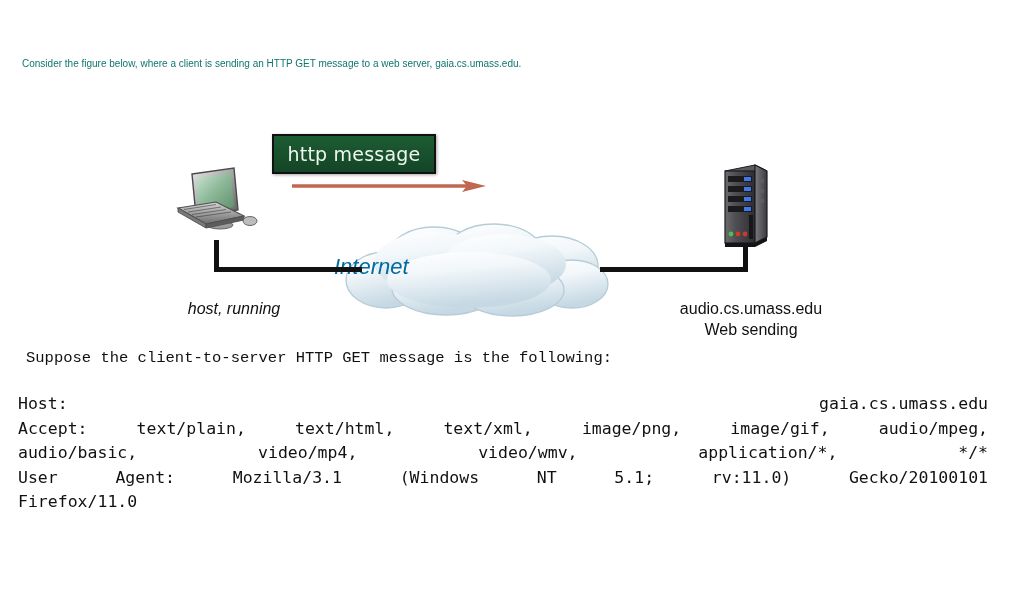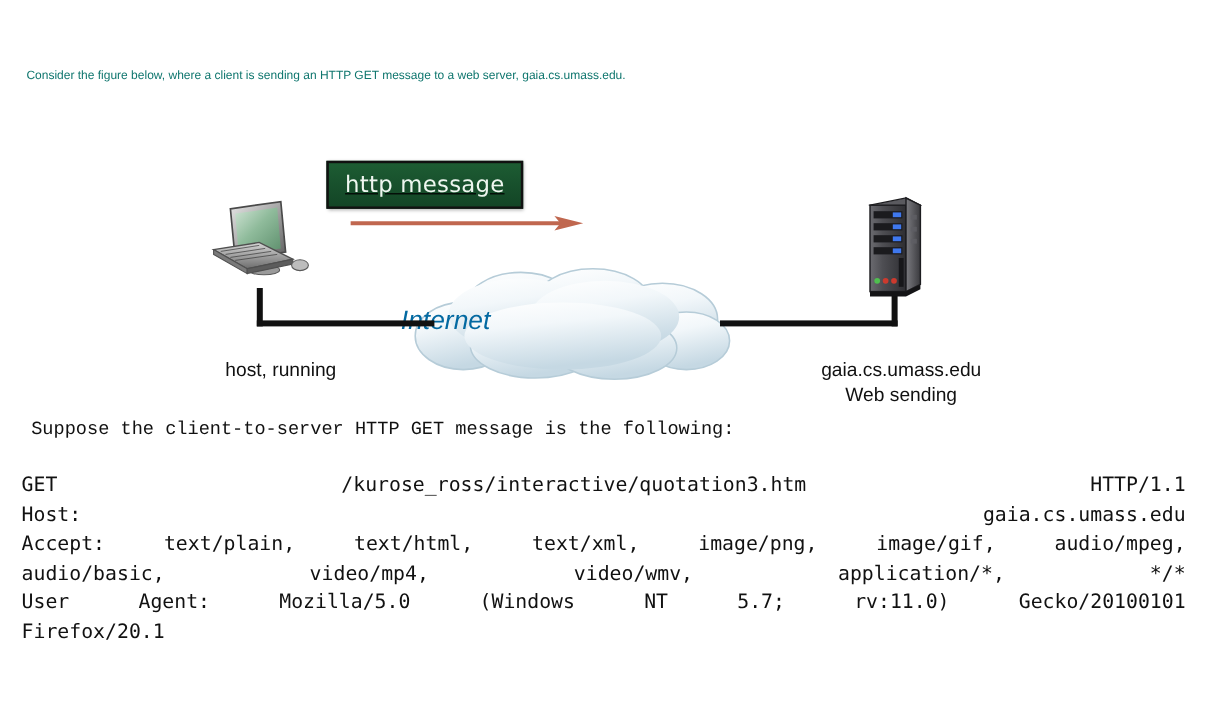--- a/index.html
+++ b/index.html
@@ -46,21 +46,20 @@
     width: 164px;
     height: 40px;
     background: #17512c;
     background-image: linear-gradient(180deg, #1d5c33 0%, #134526 100%);
     border: 2px solid #111111;
     box-sizing: border-box;
     display: flex;
     align-items: center;
     justify-content: center;
     box-shadow: 1px 1px 3px rgba(0,0,0,0.35);
-    text-decoration: underline;
   }
   .msg-banner span {
     color: #eef6ef;
     font-size: 19px;
     font-family: "DejaVu Sans", sans-serif;
     letter-spacing: 0.2px;
     white-space: nowrap;
   }
 
   
@@ -123,21 +122,21 @@
 
   
   .cap {
     position: absolute;
     text-align: center;
     font-size: 16px;
     line-height: 21px;
     color: #111111;
     font-family: "Liberation Sans", sans-serif;
   }
-  .cap-host   { left: 143px; top: 240px; width: 182px; }
+  .cap-host   { left: 143px; top: 240px; width: 182px; font-style: italic; }
   .cap-server { left: 640px; top: 240px; width: 222px; }
 
   
   .suppose {
     position: absolute;
     left: 26px;
     top: 347px;
     width: 960px;
     font-size: 15.5px;
     line-height: 22px;
@@ -304,27 +303,26 @@
         <rect x="40" y="28" width="5" height="4"></rect>
         <rect x="40" y="38" width="5" height="4"></rect>
       </g>
     </svg>
   </div>
 
   <div class="cap cap-host">
     <div>host, running</div>
   </div>
   <div class="cap cap-server">
-    <div>gaia.cs.umass.edu</div>
+    <div>audio.cs.umass.edu</div>
     <div>Web sending</div>
   </div>
 </div>
 
 <div class="suppose">Suppose the client-to-server HTTP GET message is the following:</div>
 
 <div class="http-block">
-    <div class="http-line">GET /kurose_ross/interactive/quotation3.htm HTTP/1.1</div>
     <div class="http-line">Host: gaia.cs.umass.edu</div>
     <div class="http-line">Accept: text/plain, text/html, text/xml, image/png, image/gif, audio/mpeg,</div>
     <div class="http-line">audio/basic, video/mp4, video/wmv, application/*, */*</div>
-    <div class="http-line">User Agent: Mozilla/5.0 (Windows NT 5.7; rv:11.0) Gecko/20100101</div>
-    <div class="http-line nojust">Firefox/20.1</div>
+    <div class="http-line">User Agent: Mozilla/3.1 (Windows NT 5.1; rv:11.0) Gecko/20100101</div>
+    <div class="http-line nojust">Firefox/11.0</div>
   </div>
 
 </body></html>

